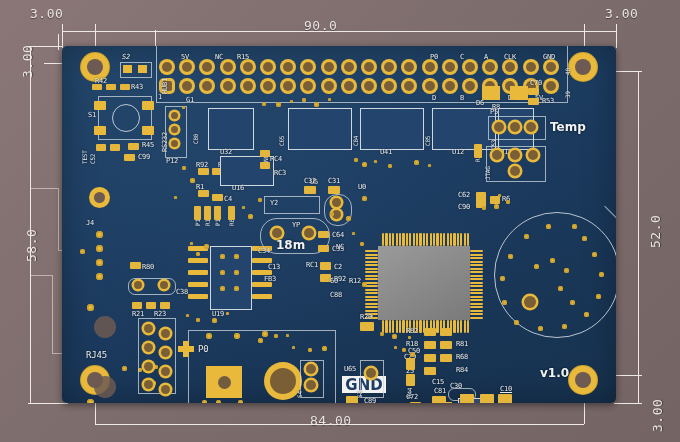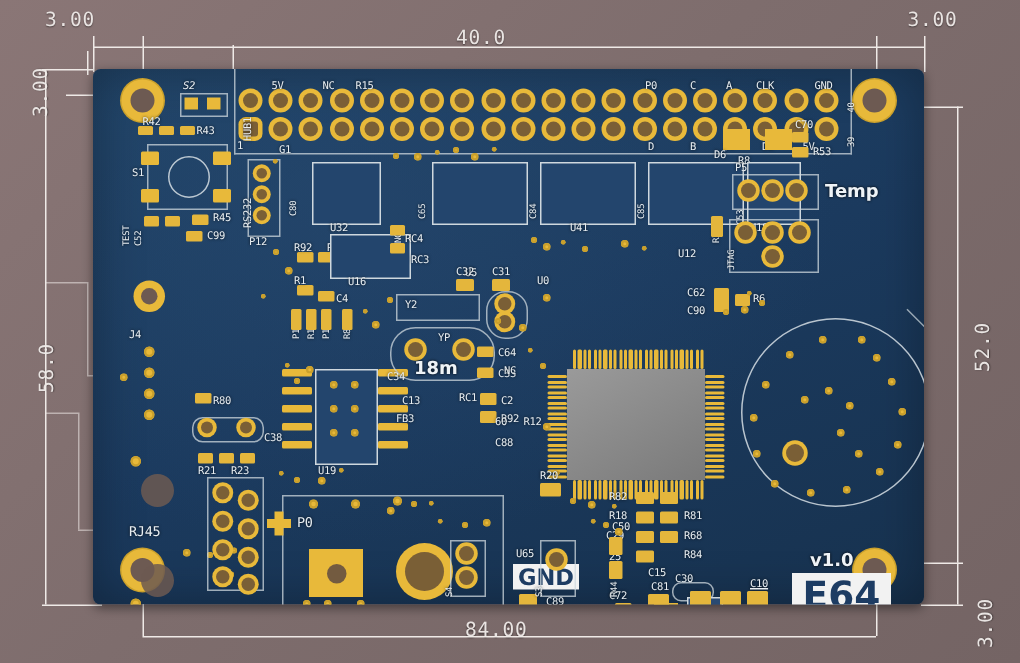--- a/index.html
+++ b/index.html
@@ -69,21 +69,21 @@
     font-family:"DejaVu Sans","Liberation Sans",sans-serif;text-shadow:0 0 2px #000;}
   .circle-outline{position:absolute;border:1.5px solid #d6dee4;border-radius:50%;opacity:.85;}
 </style>
 </head>
 <body>
 
 <div id="stage">
 
   <div>
     <div class="dimtext" style="left:30px;top:6px;">3.00</div>
-    <div class="dimtext" style="left:304px;top:18px;">40.0</div>
+    <div class="dimtext" style="left:304px;top:18px;">90.0</div>
     <div class="dimtext" style="left:605px;top:6px;">3.00</div>
 
     <div class="dimline v" style="left:62px;top:24px;height:24px;"></div>
     <div class="dimline v" style="left:95px;top:24px;height:26px;"></div>
     <div class="dimline v" style="left:155px;top:30px;height:18px;"></div>
     <div class="dimline v" style="left:584px;top:24px;height:26px;"></div>
     <div class="dimline v" style="left:616px;top:24px;height:24px;"></div>
 
     <div class="dimline h" style="left:62px;top:31px;width:33px;"></div>
 
@@ -349,21 +349,21 @@
     <div class="ic" style="left:158px;top:110px;width:52px;height:28px;"></div>
     <div class="lbl" style="left:170px;top:139px;">U16</div>
     <div class="lbl rot" style="left:130px;top:98px;font-size:6px;">C80</div>
     <div class="lbl" style="left:124px;top:51px;">G1</div>
 
     <div class="ic" style="left:226px;top:62px;width:62px;height:40px;"></div>
     <div class="lbl" style="left:248px;top:103px;margin-top:30px;">U5</div>
     <div class="ic" style="left:298px;top:62px;width:62px;height:40px;"></div>
     <div class="lbl" style="left:318px;top:103px;">U41</div>
     <div class="ic" style="left:370px;top:62px;width:62px;height:40px;"></div>
-    <div class="lbl" style="left:390px;top:120px;">U12</div>
+    <div class="lbl" style="left:390px;top:103px;">U12</div>
     <div class="lbl rot" style="left:216px;top:100px;font-size:6px;">C65</div>
     <div class="lbl rot" style="left:290px;top:100px;font-size:6px;">C84</div>
     <div class="lbl rot" style="left:362px;top:100px;font-size:6px;">C85</div>
     <div class="lbl" style="left:430px;top:58px;">R8</div>
     <div class="ic" style="left:436px;top:62px;width:34px;height:40px;"></div>
     <div class="lbl" style="left:438px;top:103px;">U18</div>
     <div class="lbl rot" style="left:428px;top:104px;font-size:6px;">C53</div>
 
     <div class="chipbody" style="left:316px;top:200px;width:92px;height:74px;"></div>
     <div id="qfp">
@@ -560,21 +560,20 @@
 
     <div class="lbl" style="left:372px;top:342px;">C81</div>
     <div class="smd" style="left:370px;top:350px;width:14px;height:10px;"></div>
 
     <div class="lbl" style="left:438px;top:340px;text-decoration:underline;">C10</div>
     <div class="smd" style="left:418px;top:348px;width:14px;height:10px;"></div>
     <div class="smd" style="left:436px;top:348px;width:14px;height:10px;"></div>
     <div class="smd" style="left:398px;top:348px;width:14px;height:10px;"></div>
 
     <div class="vtag" style="left:478px;top:320px;font-size:12px;">v1.0</div>
-    <div class="whitebox" style="left:466px;top:336px;width:66px;height:28px;font-size:25px;">E64</div>
 
     <div id="scatter">
         <div class="via" style="position: absolute; left: 120px; top: 60px; width: 3px; height: 3px;"></div>
         <div class="via" style="position: absolute; left: 200px; top: 56px; width: 4px; height: 4px;"></div>
         <div class="via" style="position: absolute; left: 214px; top: 56px; width: 5px; height: 5px;"></div>
         <div class="via" style="position: absolute; left: 228px; top: 54px; width: 3px; height: 3px;"></div>
         <div class="via" style="position: absolute; left: 240px; top: 52px; width: 4px; height: 4px;"></div>
         <div class="via" style="position: absolute; left: 252px; top: 56px; width: 5px; height: 5px;"></div>
         <div class="via" style="position: absolute; left: 266px; top: 52px; width: 3px; height: 3px;"></div>
         <div class="via" style="position: absolute; left: 292px; top: 112px; width: 4px; height: 4px;"></div>

